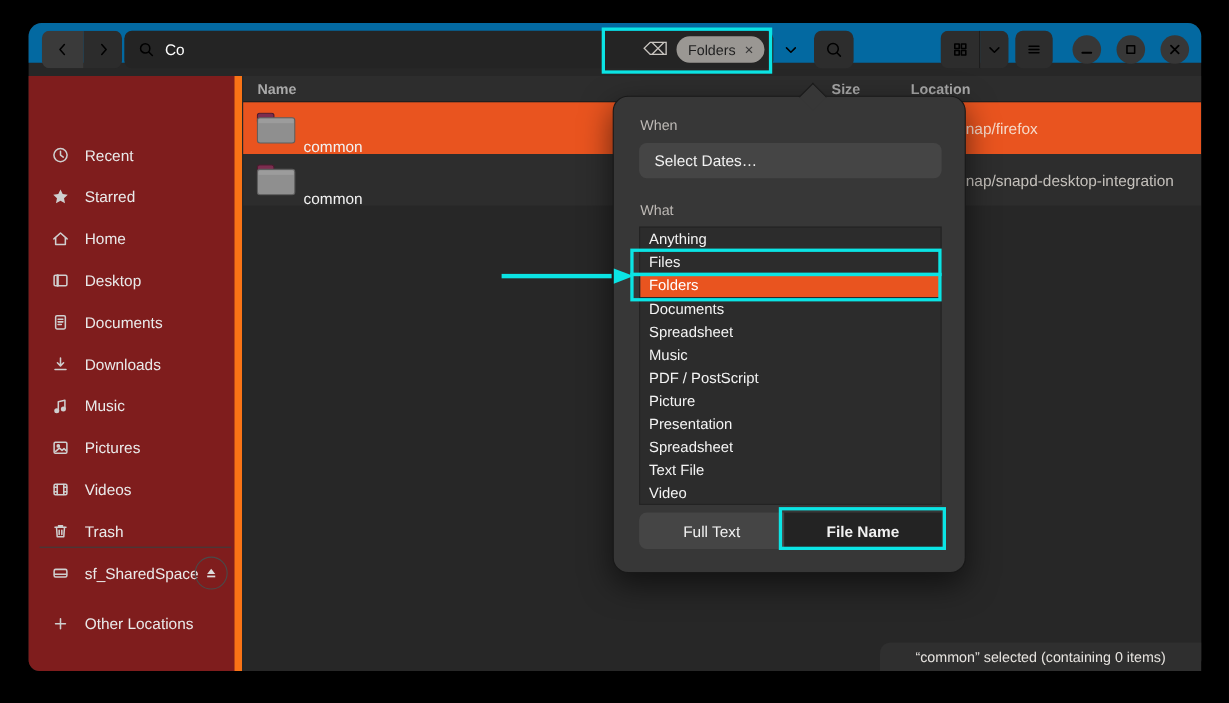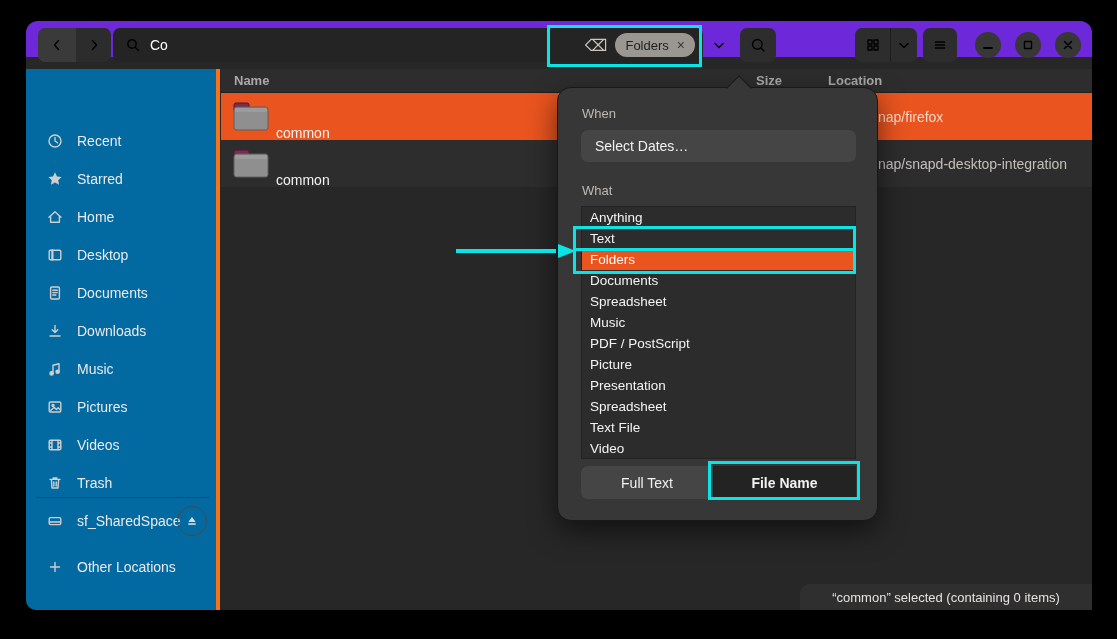--- a/index.html
+++ b/index.html
@@ -4,21 +4,21 @@
 <style>
   * { margin:0; padding:0; box-sizing:border-box; }
   html,body { width:1117px; height:639px; background:#000; overflow:hidden;
     font-family:"Liberation Sans", sans-serif; -webkit-font-smoothing:antialiased; }
 
   #window { position:absolute; left:26px; top:21px; width:1066px; height:589px;
     background:#272727; border-radius:12px 12px 10px 10px; overflow:visible; }
 
   
   .headerbar { position:absolute; left:0; top:0; width:1066px; height:36px;
-    background:#6d28d9; border-radius:12px 12px 0 0; }
+    background:#0369a1; border-radius:12px 12px 0 0; }
   .navgroup { position:absolute; left:12px; top:7px; width:73px; height:34px;
     border-radius:7px; overflow:hidden; display:flex; }
   .navbtn { width:38px; height:34px; display:flex; align-items:center; justify-content:center; }
   .navbtn.back { background:#3a3a3a; }
   .navbtn.fwd  { background:#2c2c2c; width:35px; }
   .searchentry { position:absolute; left:87px; top:7px; width:590px; height:34px;
     background:#242424; border-radius:7px; display:flex; align-items:center; padding:0 8px 0 12px; }
   .searchentry .query { color:#ffffff; font-size:14px; margin-left:9px; flex:0 0 auto; }
   .entry-spacer { flex:1; }
   .clear-icon { color:#c9c5c0; font-size:16px; margin-right:8px; }
@@ -34,21 +34,21 @@
     border-radius:7px; overflow:hidden; }
   .split-main { width:36px; background:#2d2d2d; display:flex; align-items:center; justify-content:center; border-right:1px solid #1d1d1d; }
   .split-arrow { width:26px; background:#2d2d2d; display:flex; align-items:center; justify-content:center; }
   #menu-button { left:897px; width:34px; }
   .wctrl { position:absolute; top:11px; width:26px; height:26px; border-radius:50%;
     background:#373737; display:flex; align-items:center; justify-content:center; }
   #win-min { left:949px; } #win-max { left:989px; } #win-close { left:1029px; }
 
   
   .sidebar { position:absolute; left:0; top:48px; width:194px; height:541px;
-    background:#0369a1; border-right:4px solid #f97316; border-radius:0 0 0 10px; }
+    background:#7f1d1d; border-right:7px solid #f97316; border-radius:0 0 0 10px; }
   .side-item { position:absolute; left:7px; width:180px; height:36px; border-radius:7px;
     display:flex; align-items:center; padding-left:13px; gap:14px; color:#eaeaea; font-size:14px; }
   .side-item .icn { width:17px; height:17px; color:#cfcfcf; display:flex; align-items:center; justify-content:center; flex:0 0 auto; }
   .eject-btn { position:absolute; right:6px; width:30px; height:30px; border-radius:50%;
     border:1px solid #4a4a4a; display:flex; align-items:center; justify-content:center; color:#dddddd; }
   .side-sep { position:absolute; left:10px; top:428px; width:174px; height:1px; background:#3d3d3d; }
 
   
   .content { position:absolute; left:195px; top:48px; width:871px; height:541px;
     background:#272727; border-radius:0 0 10px 0; overflow:hidden; }
@@ -361,21 +361,21 @@
       </div>
   </div>
 
   <div class="popover">
     <div class="pop-arrow"></div>
     <div class="pop-label" id="when-label">When</div>
     <div class="select-dates">Select Dates…</div>
     <div class="pop-label" id="what-label">What</div>
     <div class="what-list" id="what-list">
         <div class="opt-row">Anything</div>
-        <div class="opt-row">Text</div>
+        <div class="opt-row">Files</div>
         <div class="opt-row selected">Folders</div>
         <div class="opt-row">Documents</div>
         <div class="opt-row">Spreadsheet</div>
         <div class="opt-row">Music</div>
         <div class="opt-row">PDF / PostScript</div>
         <div class="opt-row">Picture</div>
         <div class="opt-row">Presentation</div>
         <div class="opt-row">Spreadsheet</div>
         <div class="opt-row">Text File</div>
         <div class="opt-row">Video</div>

